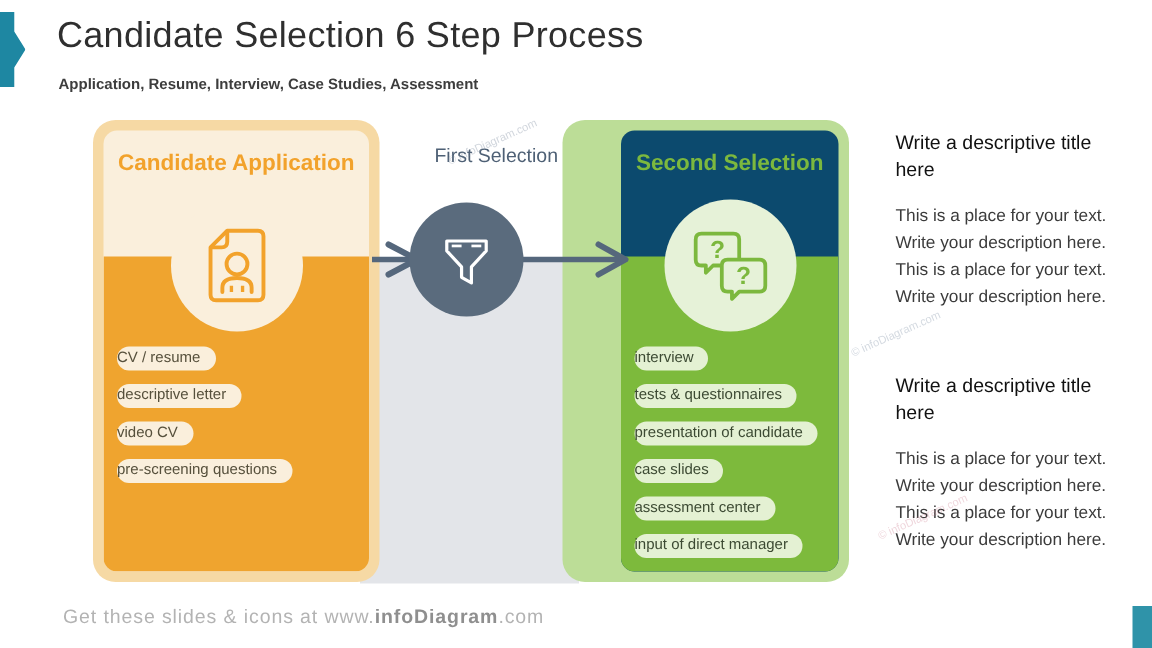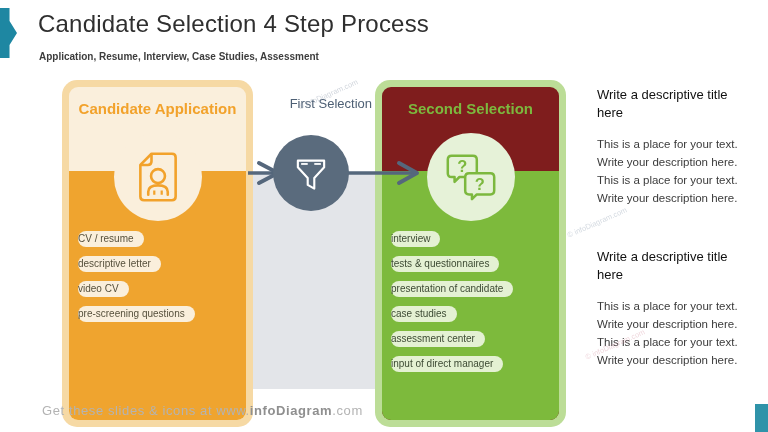--- a/index.html
+++ b/index.html
@@ -12,26 +12,26 @@
   .accent-br { position:absolute; left:755px; top:404px; width:13px; height:28px; background:#2F93A9; }
 
   
   .title { position:absolute; left:38px; top:10px; font-size:24px; font-weight:400; color:#2f2f2f; letter-spacing:0.2px; }
   .subtitle { position:absolute; left:39px; top:51px; font-size:10px; color:#3d3d3d;font-weight:bold; }
 
   
   .mid-panel { position:absolute; left:240px; top:172px; width:146px; height:217px; background:#E3E5E9; z-index:1; }
 
   
-  .pbox { position:absolute; top:80px; width:191px; height:347px; border-radius:15px; z-index:2; }
+  .pbox { position:absolute; top:80px; width:191px; height:308px; border-radius:15px; z-index:2; }
   .pbox-orange { left:62px; background:#F6D9A4; }
   .pbox-green  { left:375px; background:#BCDD97; }
   .pbox-inner { position:absolute; inset:7px; border-radius:9px; overflow:hidden; }
   .pbox-orange .pbox-inner { background:#FAEFDC; }
-  .pbox-green  .pbox-inner { background:#7f1d1d; }
+  .pbox-green  .pbox-inner { background:#0c4a6e;margin-left:32px; }
   .pbox-fill { position:absolute; left:0; right:0; bottom:0; top:84px; }
   .pbox-orange .pbox-fill { background:#EFA42F; }
   .pbox-green  .pbox-fill { background:#7DBA3C; }
   .pbox-title { position:absolute; top:13px; left:0; right:0; text-align:center; font-size:15px; font-weight:bold; line-height:1.25; }
   .pbox-orange .pbox-title { color:#F2A22B; }
   .pbox-green  .pbox-title { color:#7CB83E; }
   .icon-circle { position:absolute; left:50%; transform:translateX(-50%); top:46px; width:88px; height:88px; border-radius:50%; display:flex; align-items:center; justify-content:center; }
   .pbox-orange .icon-circle { background:#FAEFDC; }
   .pbox-green  .icon-circle { background:#E6F2D8; }
   .pill-list { position:absolute; left:9px; top:144px; display:flex; flex-direction:column; align-items:flex-start; gap:9px; }
@@ -60,21 +60,21 @@
   .wm2 { color:rgba(130,145,165,0.35); }
   .wm3 { color:rgba(205,130,150,0.33); }
 </style>
 </head>
 <body>
 
 <div class="slide">
 
   <div class="accent-left"></div>
 
-  <div class="title">Candidate Selection 4 Step Process</div>
+  <div class="title">Candidate Selection 6 Step Process</div>
   <div class="subtitle">Application, Resume, Interview, Case Studies, Assessment</div>
 
   <div class="mid-panel"></div>
 
   <svg class="arrow-svg" viewBox="0 0 182 30">
     <line x1="3" y1="15" x2="172" y2="15" stroke="#55677C" stroke-width="3.6"></line>
     <polyline points="14,5 33,15 14,25" fill="none" stroke="#55677C" stroke-width="4" stroke-linecap="round" stroke-linejoin="round"></polyline>
     <polyline points="154,5 172,15 154,25" fill="none" stroke="#55677C" stroke-width="4" stroke-linecap="round" stroke-linejoin="round"></polyline>
   </svg>
 
@@ -120,21 +120,21 @@
           <path d="M10 8 H32 Q36 8 36 12 V26 Q36 30 32 30 H18 L13 35 V30 H10 Q6 30 6 26 V12 Q6 8 10 8 Z" fill="none" stroke="#7CB83E" stroke-width="2.6" stroke-linejoin="round"></path>
           <text x="21" y="25" text-anchor="middle" font-family="Liberation Sans, sans-serif" font-size="17" font-weight="bold" fill="#7CB83E">?</text>
           <path d="M28 26 H50 Q54 26 54 30 V44 Q54 48 50 48 H36 L31 53 V48 H28 Q24 48 24 44 V30 Q24 26 28 26 Z" fill="#E6F2D8" stroke="#7CB83E" stroke-width="2.6" stroke-linejoin="round"></path>
           <text x="39" y="43" text-anchor="middle" font-family="Liberation Sans, sans-serif" font-size="17" font-weight="bold" fill="#7CB83E">?</text>
         </svg>
       </div>
       <div class="pill-list">
         <div class="pill">interview</div>
         <div class="pill">tests &amp; questionnaires</div>
         <div class="pill">presentation of candidate</div>
-        <div class="pill">case studies</div>
+        <div class="pill">case slides</div>
         <div class="pill">assessment center</div>
         <div class="pill">input of direct manager</div>
       </div>
     </div>
   </div>
 
   <div class="side-block blk1">
     <div class="side-title">Write a descriptive title here</div>
     <div class="side-body">This is a place for your text. Write your description here. This is a place for your text. Write your description here.</div>
   </div>

